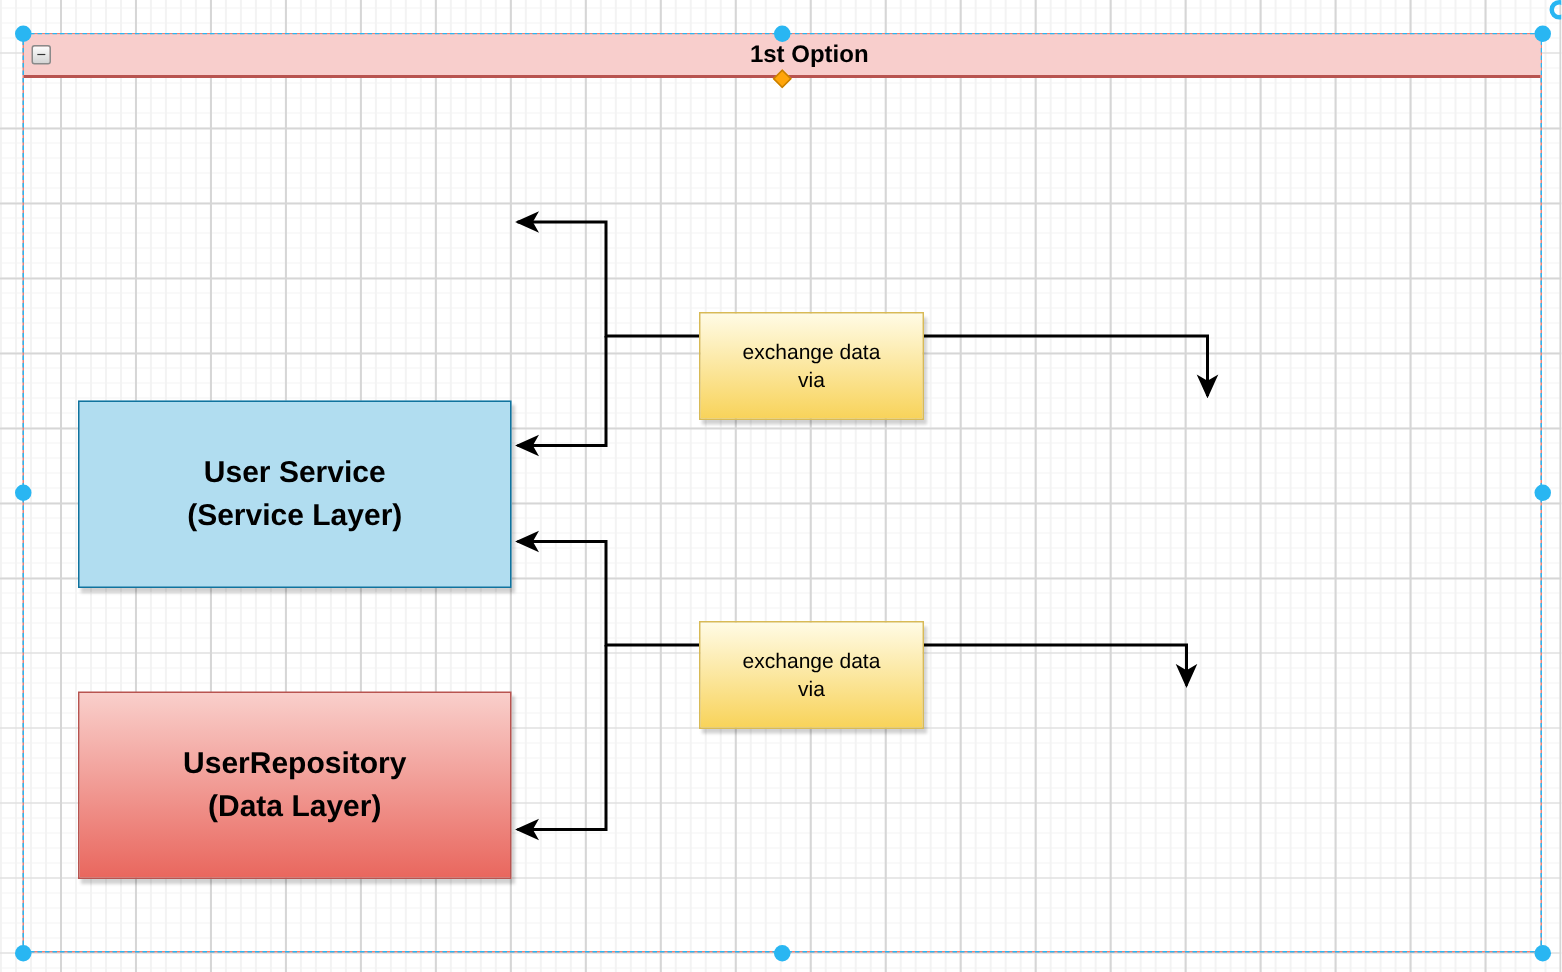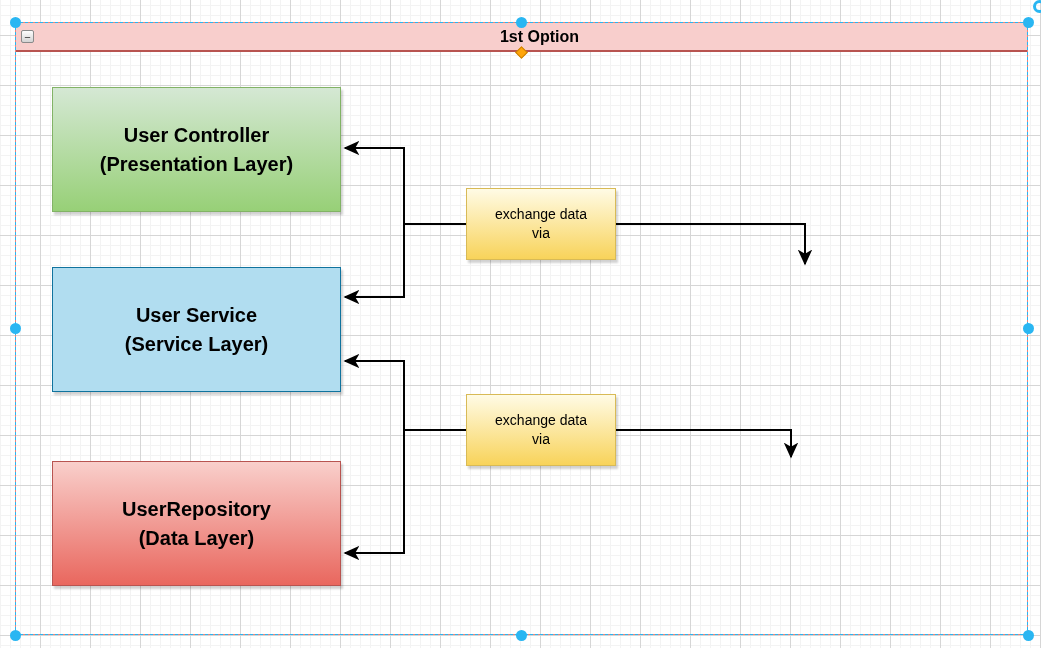--- a/index.html
+++ b/index.html
@@ -34,21 +34,21 @@
   .node{
     position:absolute;display:flex;align-items:center;justify-content:center;text-align:center;
     color:#000;box-sizing:border-box;border:1px solid #000;white-space:pre-line;
     box-shadow:2px 3px 2px rgba(0,0,0,0.18);
   }
   .node .lbl{white-space:pre-line;}
   .big-label{font-weight:bold;font-size:20px;line-height:1.45;}
   .node-green{background:linear-gradient(#d5e8d4,#97d077);border-color:#82b366;}
   .node-blue{background:#b1ddf0;border-color:#10739e;}
   .node-red{background:linear-gradient(#f9cfcb,#e9675e);border-color:#b85450;}
-  .node-yellow{background:linear-gradient(#fffbe5,#f8d35a);border-color:#d8ba56;font-size:14px;line-height:1.35;}
+  .node-yellow{background:linear-gradient(#fffbe5,#f8d35a);border-color:#d8ba56;font-size:14px;line-height:1.35;margin-top:20px;}
   #n-controller{left:52px;top:87px;width:289px;height:125px;}
   #n-service{left:52px;top:267px;width:289px;height:125px;}
   #n-repository{left:52px;top:461px;width:289px;height:125px;}
   #n-dto{left:680px;top:268px;width:248px;height:124px;}
   #n-entity{left:667px;top:461px;width:250px;height:126px;}
   #lbl-exchange1{left:466px;top:188px;width:150px;height:72px;}
   #lbl-exchange2{left:466px;top:394px;width:150px;height:72px;}
   
   #edges{position:absolute;left:0;top:0;width:1041px;height:648px;}
   #edges polyline{fill:none;stroke:#000;stroke-width:2;}
@@ -74,24 +74,20 @@
 
   <div class="frame">
     <div class="frame-underlay"></div>
     <div class="frame-dash"></div>
     <div class="container-header">
       <span class="container-title">1st Option</span>
     </div>
     <button class="collapse-btn">−</button>
   </div>
 
-  <div id="n-controller" class="node node-green big-label">
-    <span class="lbl">User Controller
-(Presentation Layer)</span>
-  </div>
   <div id="n-service" class="node node-blue big-label">
     <span class="lbl">User Service
 (Service Layer)</span>
   </div>
   <div id="n-repository" class="node node-red big-label">
     <span class="lbl">UserRepository
 (Data Layer)</span>
   </div>
 
   <div id="lbl-exchange1" class="node node-yellow">

